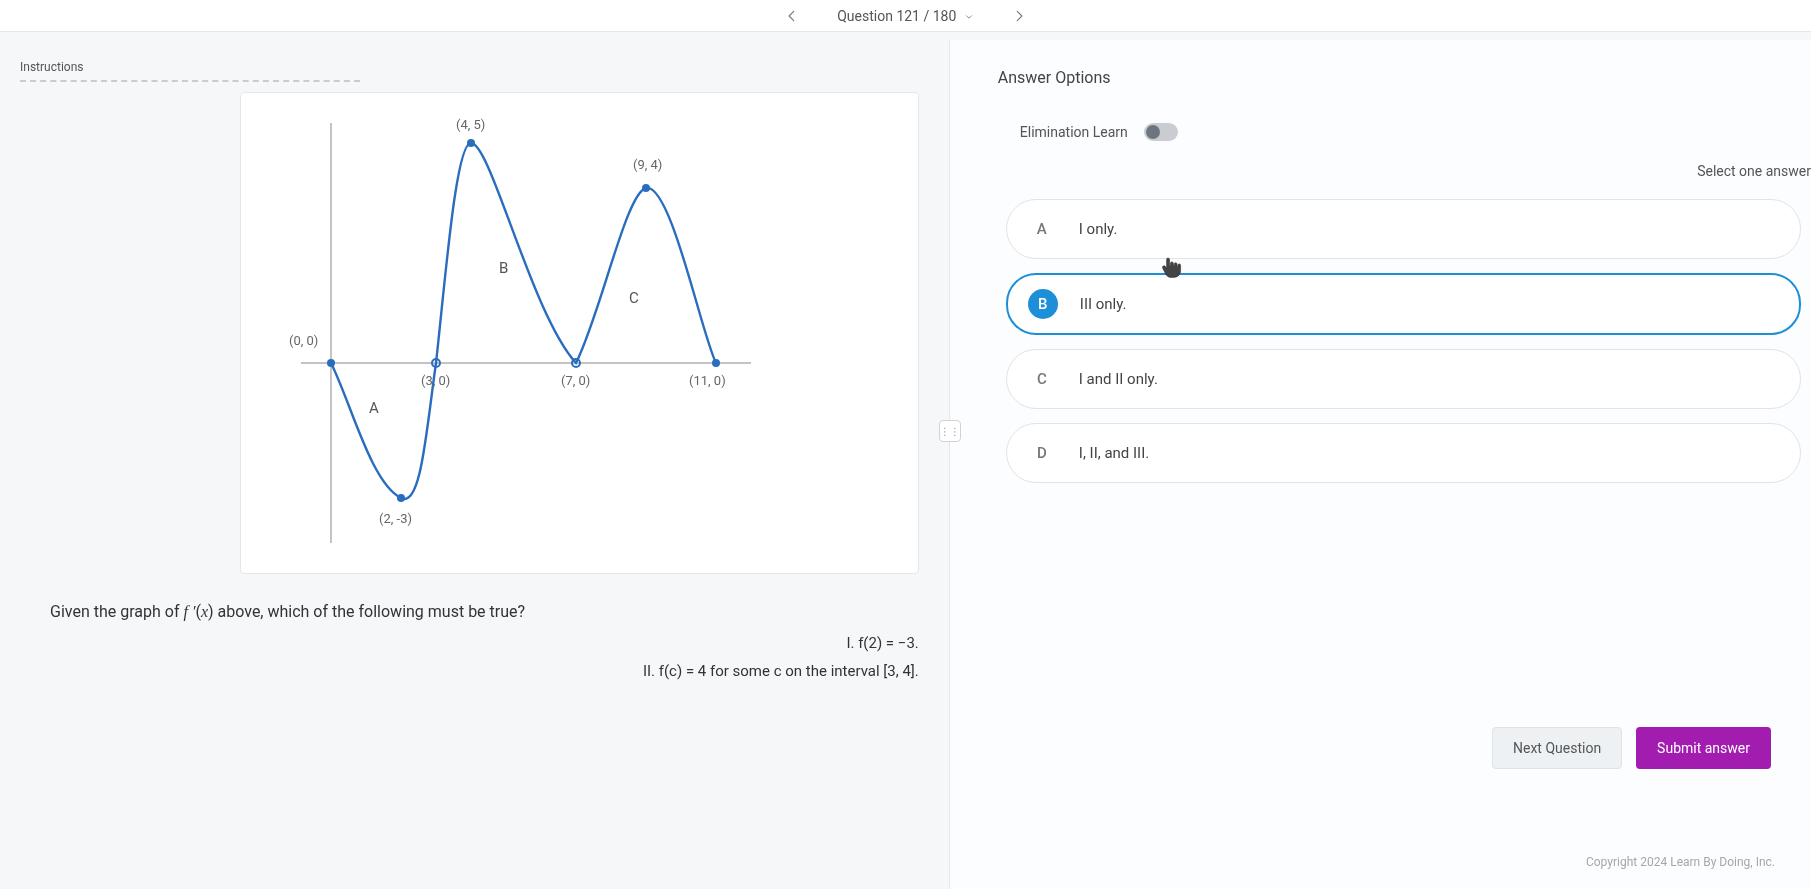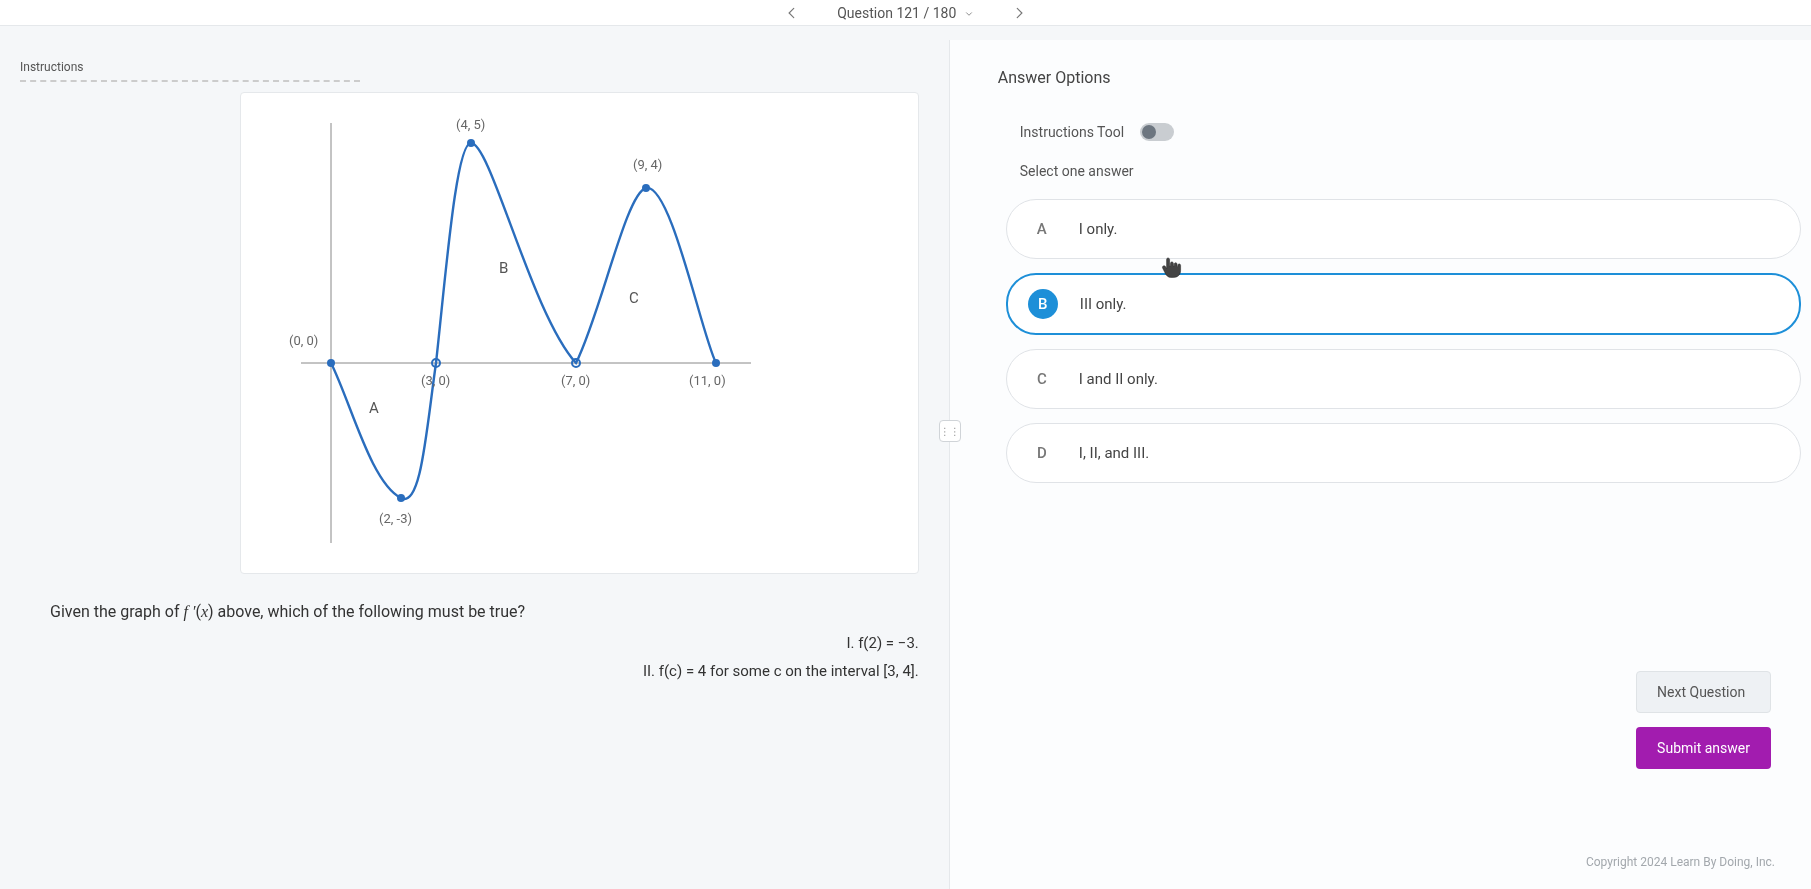--- a/index.html
+++ b/index.html
@@ -8,21 +8,21 @@
     background: #f5f7f9;
     color: #333;
     width: 1811px;
     height: 889px;
     overflow: hidden;
     position: relative;
   }
   .topbar {
     position: absolute;
     top: 0; left: 0; right: 0;
-    height: 26px;
+    height: 32px;
     background: #fff;
     display: flex;
     justify-content: center;
     align-items: center;
     gap: 30px;
     border-bottom: 1px solid #e5e8eb;
     font-size: 14px;
     color: #555;
   }
   .topbar .arrow { color: #777; cursor: pointer; padding: 4px 8px; }
@@ -111,20 +111,21 @@
     position:absolute;
     left:2px; top:2px;
     width:14px;height:14px;
     background:#6d7680;
     border-radius:50%;
   }
   .select-one {
     font-size:14px; color:#555;
     margin-bottom: 20px;
     padding-left: 22px;
+    text-align: right;
   }
   .opts { display:flex; flex-direction:column; gap:14px; padding-left: 8px; padding-right:10px;}
   .opt {
     display:flex; align-items:center; gap:22px;
     border:1px solid #e0e3e7;
     border-radius: 30px;
     padding: 14px 20px;
     background:#fff;
     cursor:pointer;
     font-size:15px;
@@ -141,21 +142,21 @@
     border:2px solid #1d8fd8;
   }
   .opt.selected .letter {
     background:#1d8fd8;
     color:#fff;
   }
   .btn-row {
     position:absolute;
     right: 40px;
     bottom: 120px;
-    display:flex; gap:14px;flex-direction:column;
+    display:flex; gap:14px;
   }
   .btn {
     padding: 12px 20px;
     border-radius:4px;
     font-size:14px;
     cursor:pointer;
     border:1px solid transparent;
   }
   .btn-next {
     background:#eef1f4;
@@ -251,21 +252,21 @@
         <div>II. f(c) = 4 for some c on the interval [3, 4].</div>
       </div>
     </div>
   </div>
 
   <div class="right-pane">
     <div class="drag-handle">⋮⋮</div>
     <div class="ans-title">Answer Options</div>
 
     <div class="elim-row">
-      <span>Instructions Tool</span>
+      <span>Elimination Learn</span>
       <span class="toggle"></span>
     </div>
 
     <div class="select-one">Select one answer</div>
 
     <div class="opts" id="opts">
         <div class="opt">
           <span class="letter">A</span>
           <span>I only.</span>
         </div>

